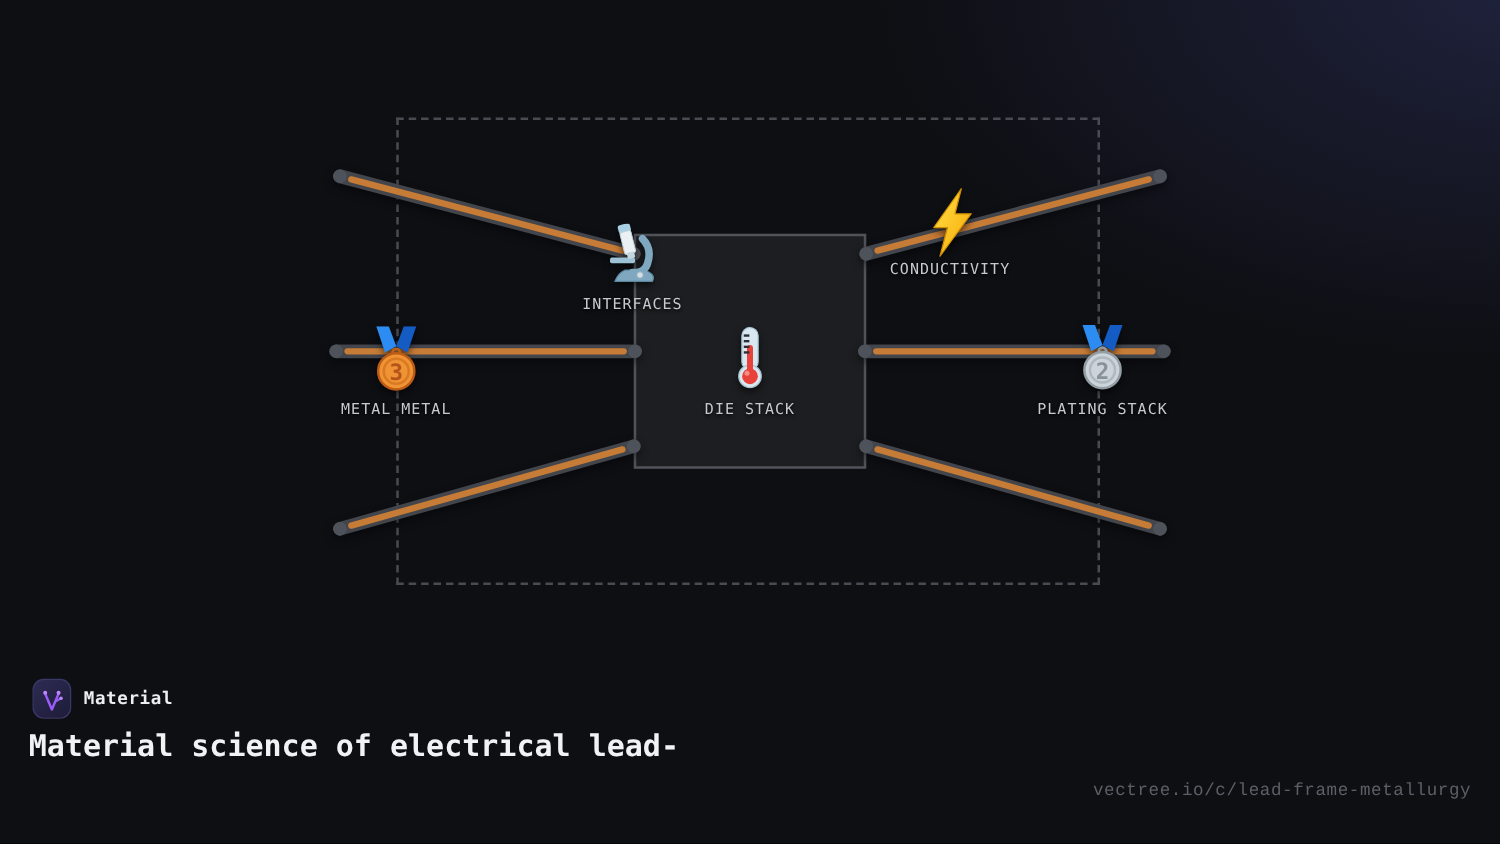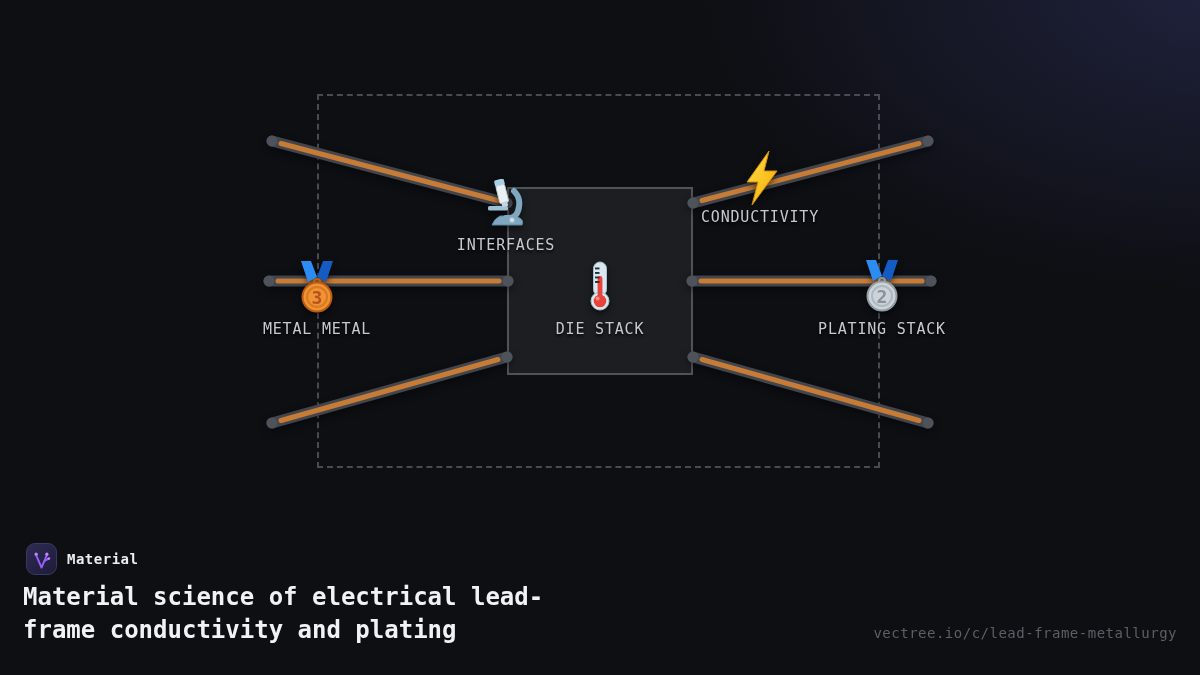--- a/index.html
+++ b/index.html
@@ -19,21 +19,21 @@
     position:absolute;left:507px;top:187px;width:186px;height:188px;
     background:#1d1e21;border:2px solid #50535a;box-sizing:border-box;
   }
   svg.leads{position:absolute;left:0;top:0;pointer-events:none;}
   .lead-outer{stroke:#42454b;stroke-width:11;stroke-linecap:round;}
   .lead-inner{stroke:#c67c36;stroke-width:5;stroke-linecap:round;}
   .lead-cap{fill:#4e525a;}
   .icon{position:absolute;filter:drop-shadow(0 3px 3px rgba(0,0,0,.55));}
   .dlabel{
     position:absolute;transform:translateX(-50%);white-space:nowrap;
-    font-size:15px;letter-spacing:.8px;color:#c6cad0;
+    font-size:12px;letter-spacing:.8px;color:#c6cad0;
     text-shadow:0 2px 3px rgba(0,0,0,.9);
   }
   
   .logo-tile{
     position:absolute;left:26px;top:543px;width:31px;height:32px;border-radius:9px;
     background:linear-gradient(140deg,#2d2b54 0%,#1d1c38 100%);
     border:1px solid #3a3866;box-sizing:border-box;
     display:flex;align-items:center;justify-content:center;
   }
   .brand-name{
@@ -41,20 +41,21 @@
     color:#eceef1;letter-spacing:.5px;
   }
   .title{
     position:absolute;left:23px;top:581px;
     font-size:24px;line-height:33px;font-weight:bold;color:#f1f2f4;
     white-space:nowrap;
   }
   .url{
     position:absolute;right:23px;top:625px;font-size:14px;color:#5b5f67;
     letter-spacing:.5px;
+    font-family:Liberation Mono, monospace;
   }
 </style>
 </head>
 <body>
 
 <div class="stage">
 
   <div class="dashed-frame"></div>
 
   <div class="die-box"></div>
@@ -154,18 +155,17 @@
       <line x1="17" y1="16" x2="21.5" y2="13.5" stroke="#9a5cf6" stroke-width="1.8" stroke-linecap="round"></line>
       <circle cx="8" cy="8" r="1.8" fill="#c084fc"></circle>
       <circle cx="20" cy="8" r="1.8" fill="#c084fc"></circle>
       <circle cx="22.2" cy="13" r="1.6" fill="#c084fc"></circle>
     </svg>
   </div>
   <div class="brand-name">Material</div>
 
   <div class="title">
     <div>Material science of electrical lead-</div>
-    <div>frame conductivity and plating</div>
   </div>
 
   <div class="url">vectree.io/c/lead-frame-metallurgy</div>
 
 </div>
 
 </body></html>

